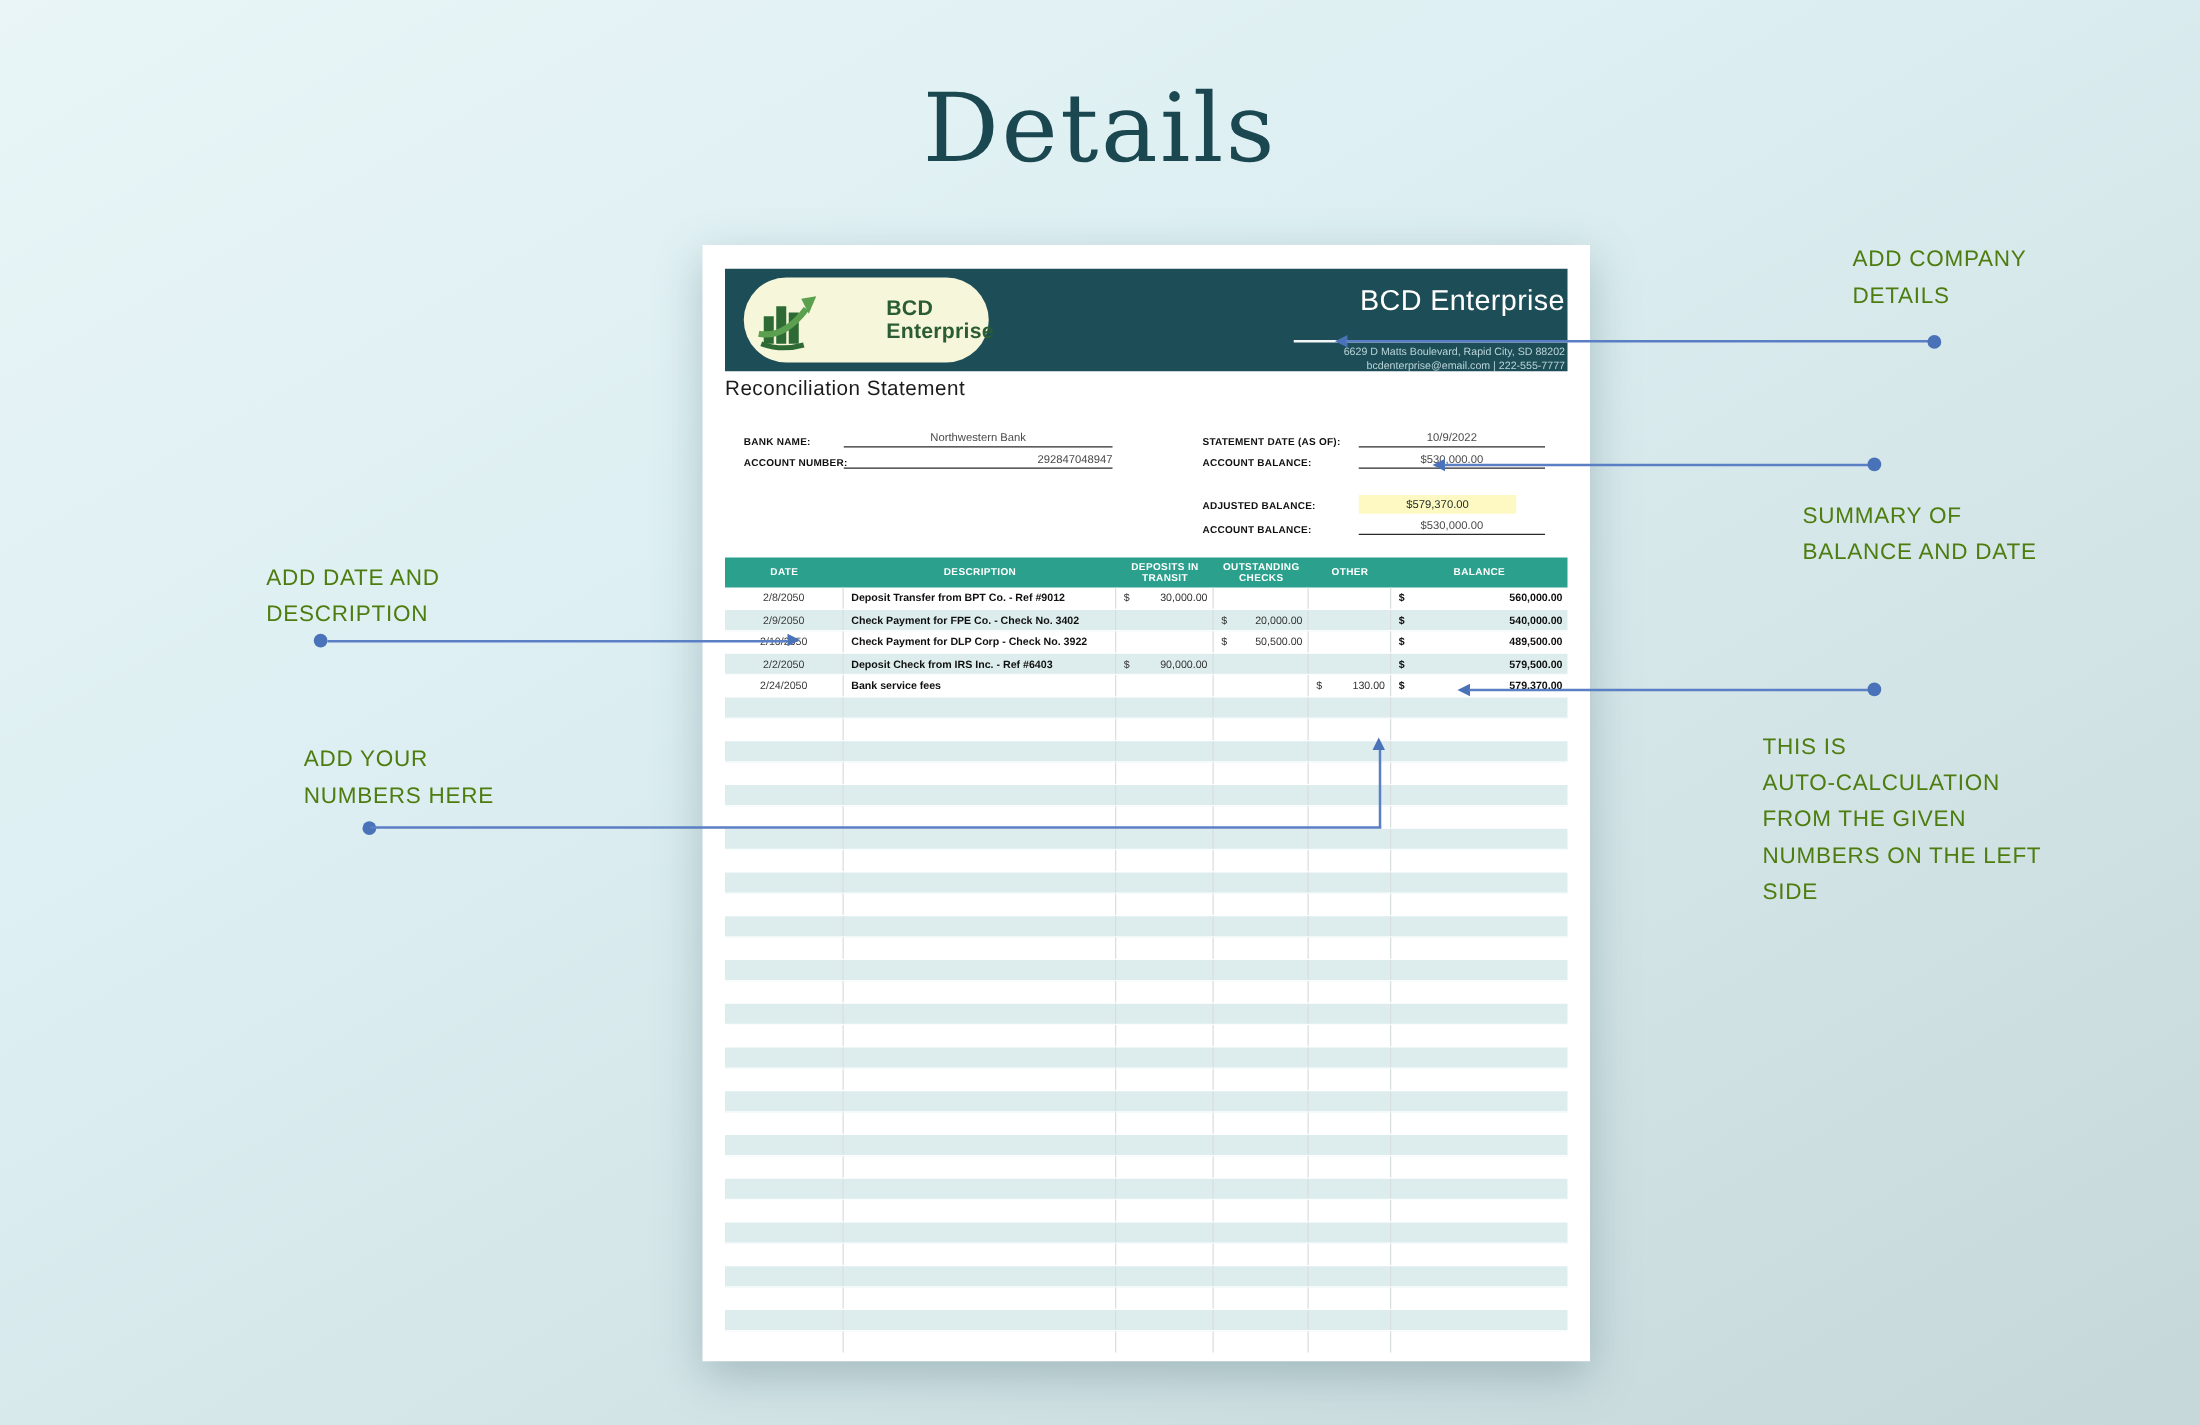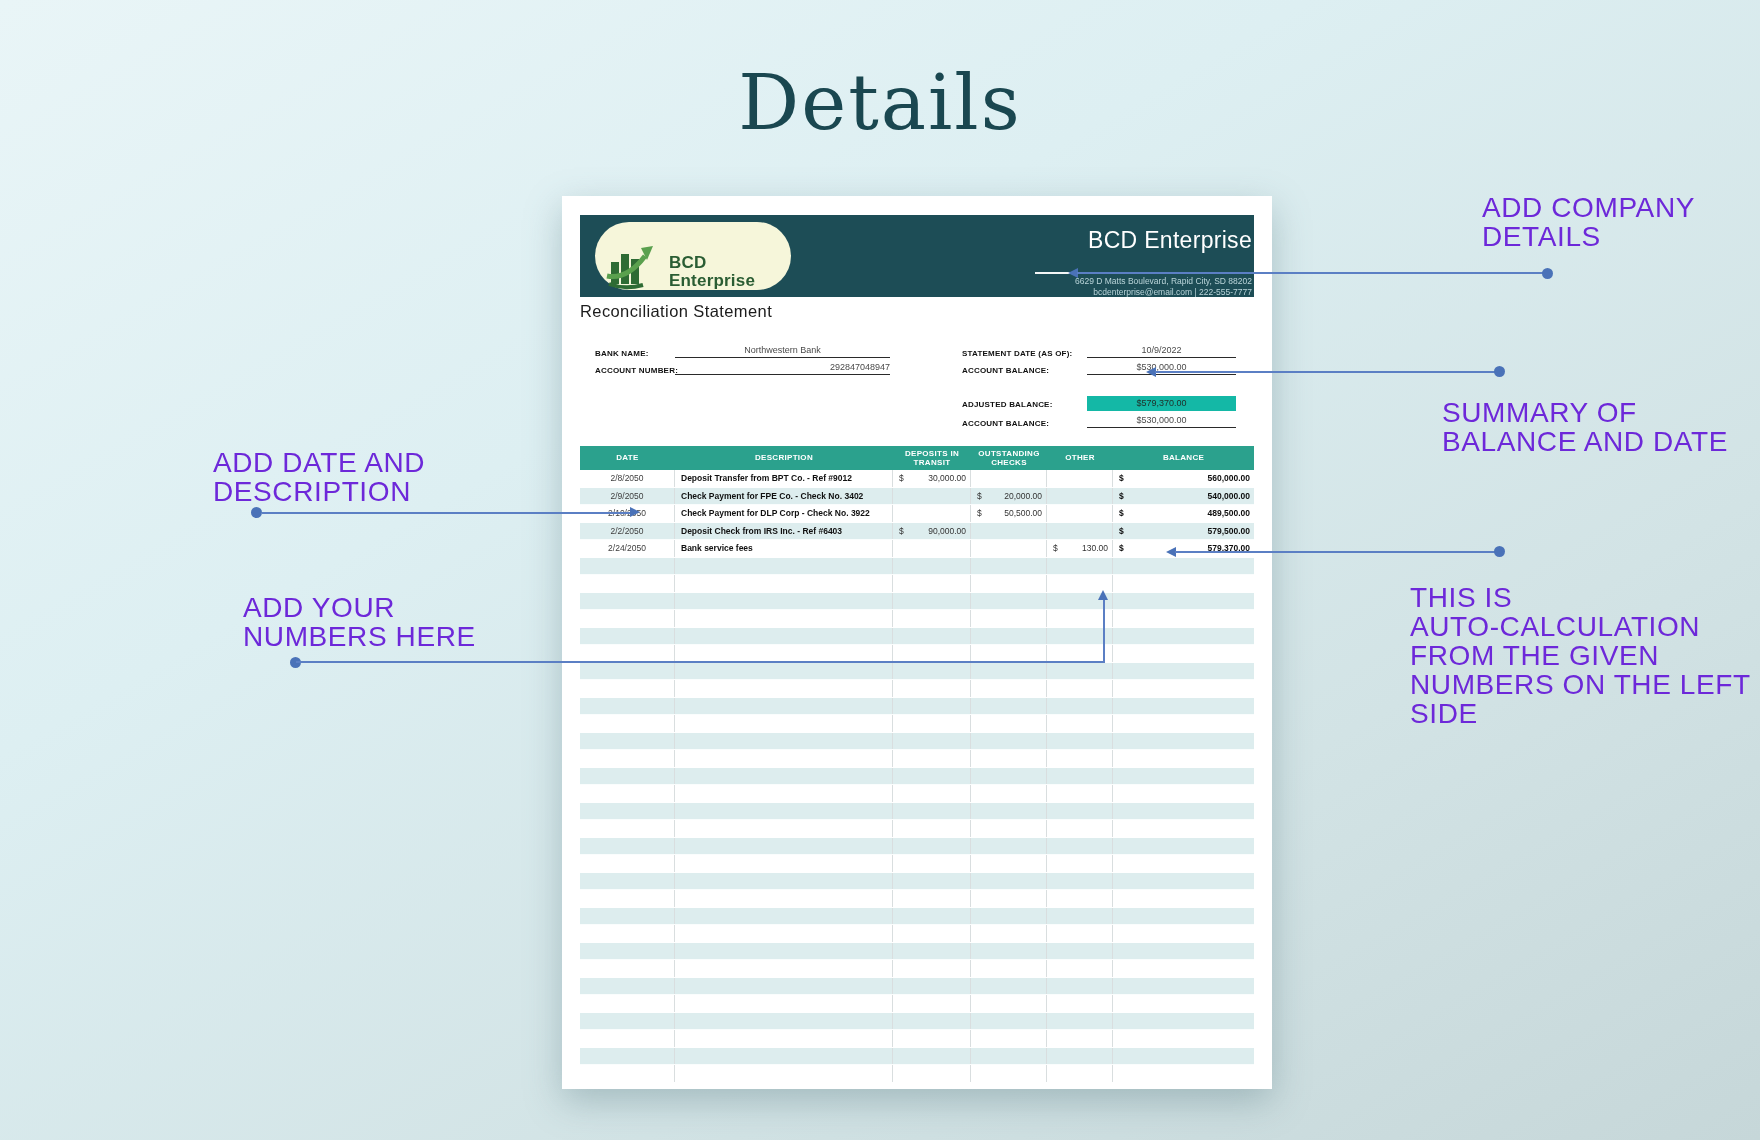--- a/index.html
+++ b/index.html
@@ -17,36 +17,36 @@
   
   .card{
     position:absolute;left:562px;top:196px;width:710px;height:893px;background:#ffffff;
     box-shadow:0 12px 34px rgba(88,122,130,.38);
   }
   .banner{
     position:absolute;left:18px;top:19px;width:674px;height:82px;background:#1d4d56;
   }
   .logo{
     position:absolute;left:15px;top:7px;width:196px;height:68px;background:#f6f6da;
-    border-radius:40px;display:flex;align-items:flex-end;padding:0 10px;box-sizing:border-box;
+    border-radius:40px;display:flex;align-items:center;padding:0 10px;box-sizing:border-box;gap:40px;
   }
   .logo-text{font-size:17px;font-weight:bold;color:#2a5d33;line-height:18px;letter-spacing:.2px;}
   .banner-company{
     position:absolute;right:2px;top:12px;color:#ffffff;font-size:23px;font-weight:normal;letter-spacing:.3px;
   }
   .banner-divider{position:absolute;left:455px;top:57px;width:219px;height:2px;background:rgba(255,255,255,.95);}
   .banner-address{position:absolute;right:2px;top:61px;text-align:right;color:#b9d4d9;font-size:8.5px;line-height:10.5px;}
   .doc-heading{position:absolute;left:18px;top:106px;font-size:16.5px;color:#1c1c1c;letter-spacing:.4px;}
   .flabel{position:absolute;font-size:8px;font-weight:bold;color:#101010;letter-spacing:.2px;margin-left:15px;}
   .ffield{
     position:absolute;font-size:9px;color:#4a4a4a;text-align:center;
     border-bottom:1.5px solid #2a2a2a;height:13px;line-height:13px;
   }
   .greenbox{
-    position:absolute;left:525px;top:200px;width:149px;height:15px;background:#14b8a6;
+    position:absolute;left:525px;top:200px;width:126px;height:15px;background:#fef9c3;
     font-size:9px;color:#20302a;text-align:center;line-height:15px;
   }
   
   .rtable{position:absolute;left:18px;top:250px;width:674px;}
   .thead{display:flex;background:#2ba18d;height:24px;}
   .thead .hcell{
     color:#fff;font-size:8px;font-weight:bold;letter-spacing:.3px;text-align:center;
     display:flex;align-items:center;justify-content:center;line-height:9.5px;box-sizing:border-box;
   }
   .trow{display:flex;height:17.5px;box-sizing:border-box;border-bottom:1px solid rgba(255,255,255,.85);}
@@ -55,21 +55,21 @@
   .cell:last-child{border-right:none;}
   .c-date{width:95px;justify-content:center;color:#3d3d3d;}
   .c-desc{width:218px;font-weight:bold;color:#101010;padding-left:6px;}
   .c-m1{width:78px;}
   .c-m2{width:76px;}
   .c-m3{width:66px;}
   .c-bal{width:141px;font-weight:bold;color:#0d0d0d;}
   .cell .cur{margin-left:6px;}
   .cell .amt{margin-left:auto;margin-right:4px;}
   
-  .ann{position:absolute;font-size:28px;color:#6d28d9;letter-spacing:.6px;line-height:29px;}
+  .ann{position:absolute;font-size:18px;color:#4d7c0f;letter-spacing:.6px;line-height:29px;}
   .conn-line{position:absolute;height:2px;background:#5b7fc4;}
   .conn-vline{position:absolute;width:2px;background:#5b7fc4;}
   .conn-dot{position:absolute;width:11px;height:11px;border-radius:50%;background:#4a72b8;}
   .arrow-left{position:absolute;width:0;height:0;border-top:5.5px solid transparent;border-bottom:5.5px solid transparent;border-right:10px solid #4a72b8;}
   .arrow-right{position:absolute;width:0;height:0;border-top:5.5px solid transparent;border-bottom:5.5px solid transparent;border-left:10px solid #4a72b8;}
   .arrow-up{position:absolute;width:0;height:0;border-left:5.5px solid transparent;border-right:5.5px solid transparent;border-bottom:10px solid #4a72b8;}
 </style>
 </head>
 <body>
 

